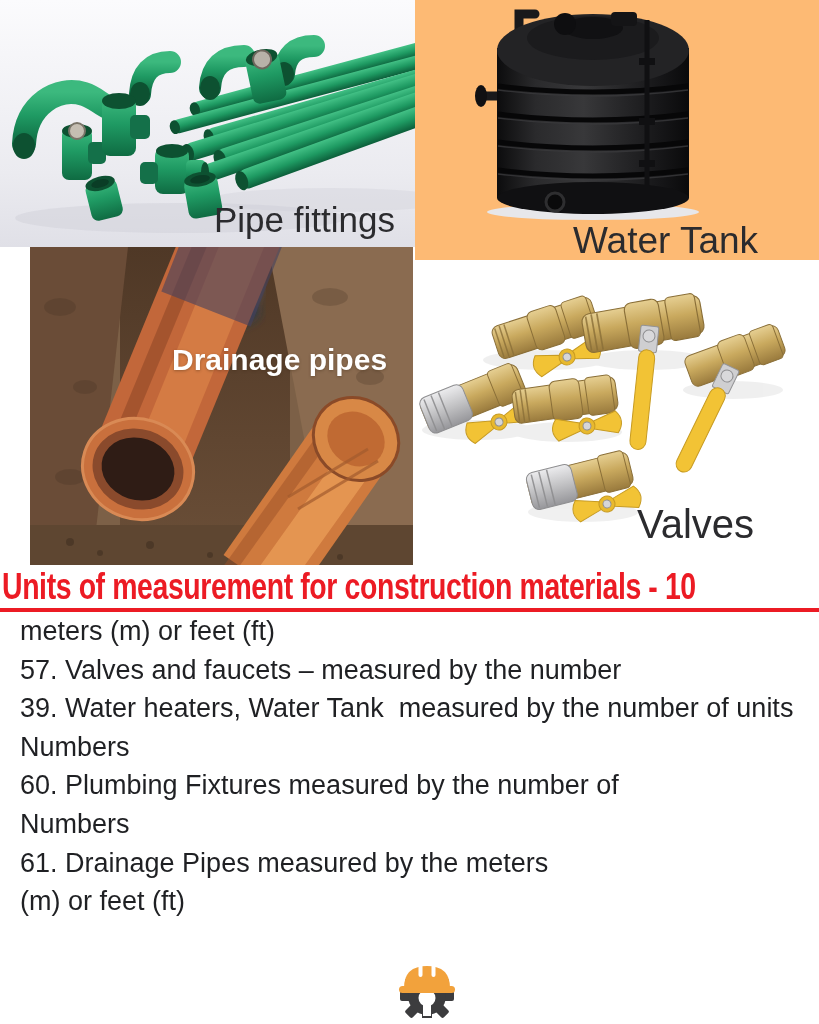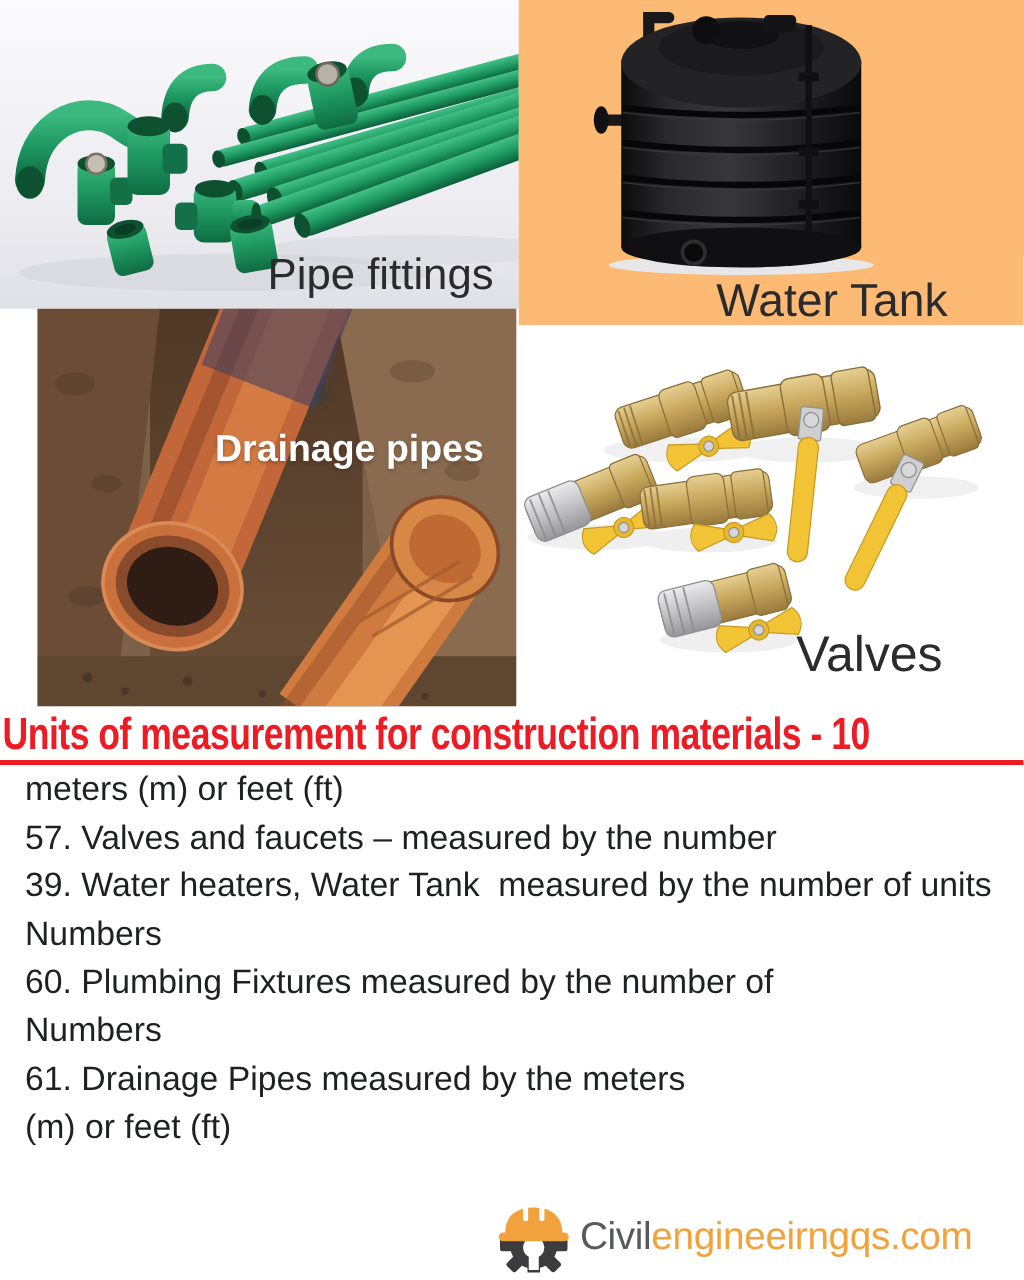--- a/index.html
+++ b/index.html
@@ -409,16 +409,15 @@
           <circle r="19"></circle>
         </g>
       </g>
       <circle cx="31" cy="38" r="8.5" fill="#ffffff"></circle>
       <rect x="27" y="40" width="8" height="16" fill="#ffffff"></rect>
       <path d="M8,28 Q8,6 31,6 Q54,6 54,28 Z" fill="#f2a23c"></path>
       <rect x="3" y="26" width="56" height="7" rx="3.5" fill="#f2a23c"></rect>
       <rect x="22.5" y="4" width="4" height="13" rx="2" fill="#ffffff"></rect>
       <rect x="35.5" y="4" width="4" height="13" rx="2" fill="#ffffff"></rect>
     </svg>
-    <div class="logo-text"><span class="logo-civil">Civil</span><span class="logo-domain">engineeirngqs.com</span></div>
   </div>
 
 </div>
 
 </body></html>

